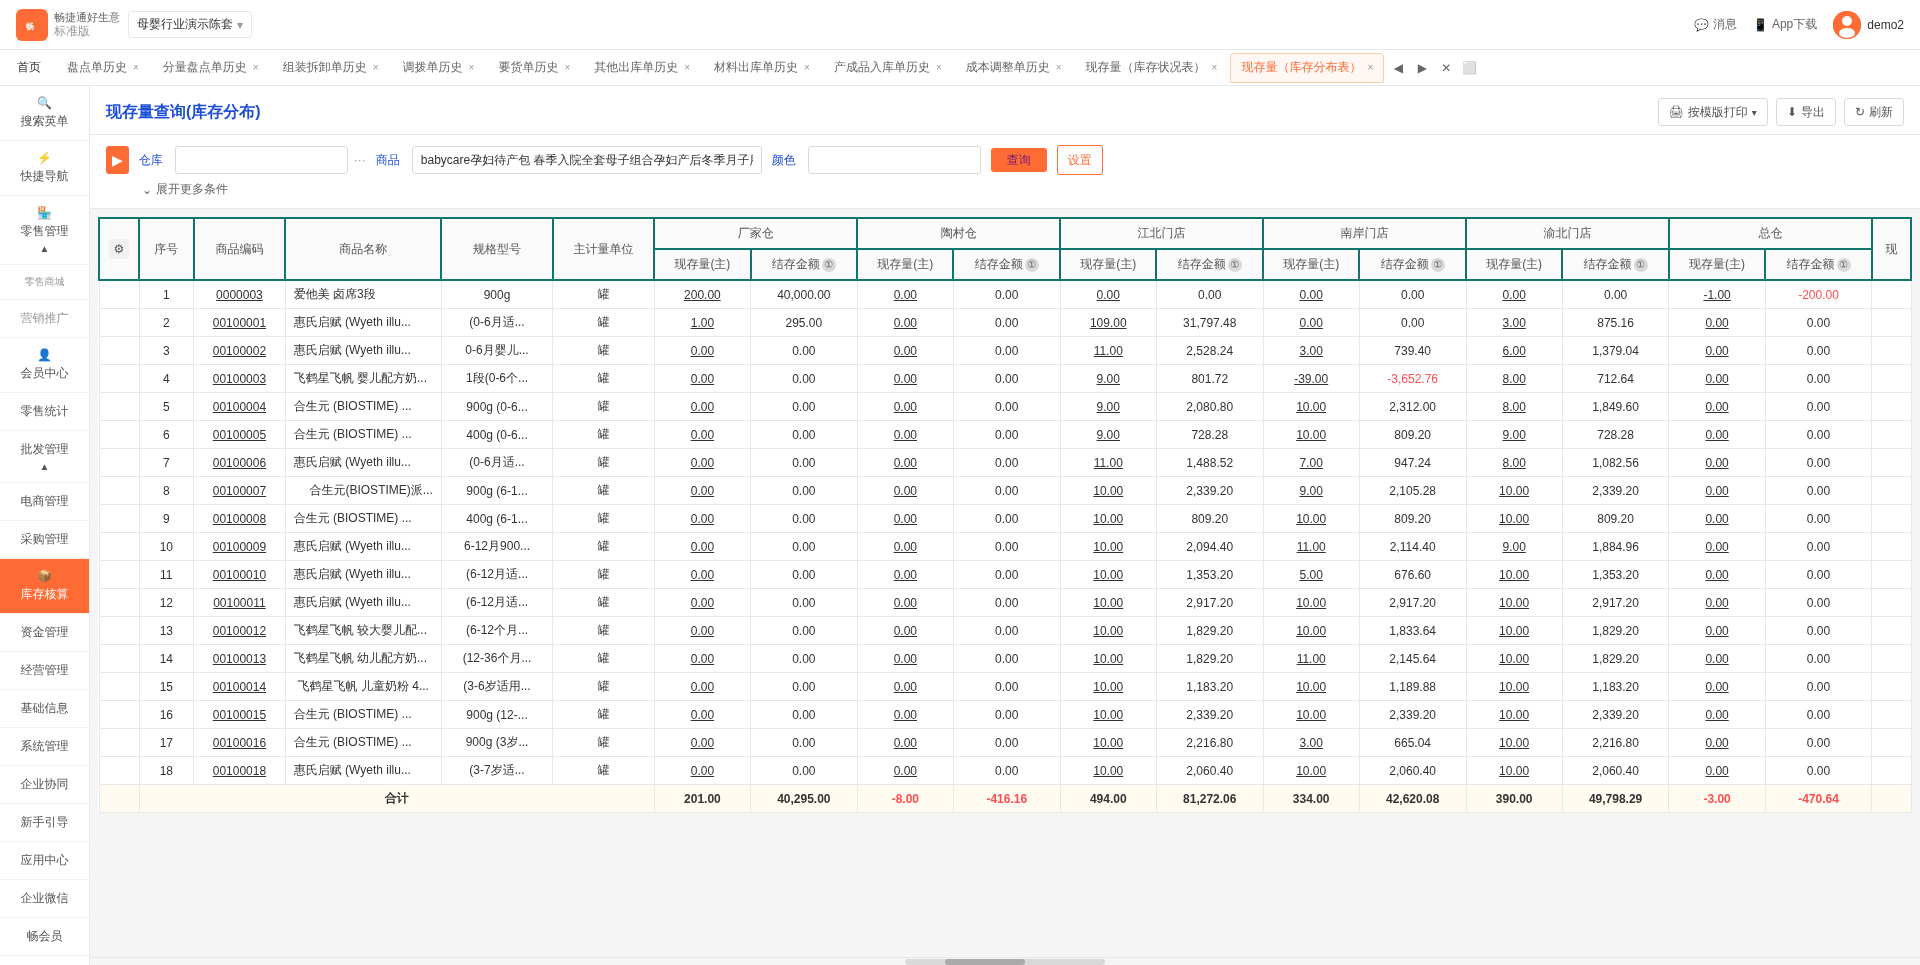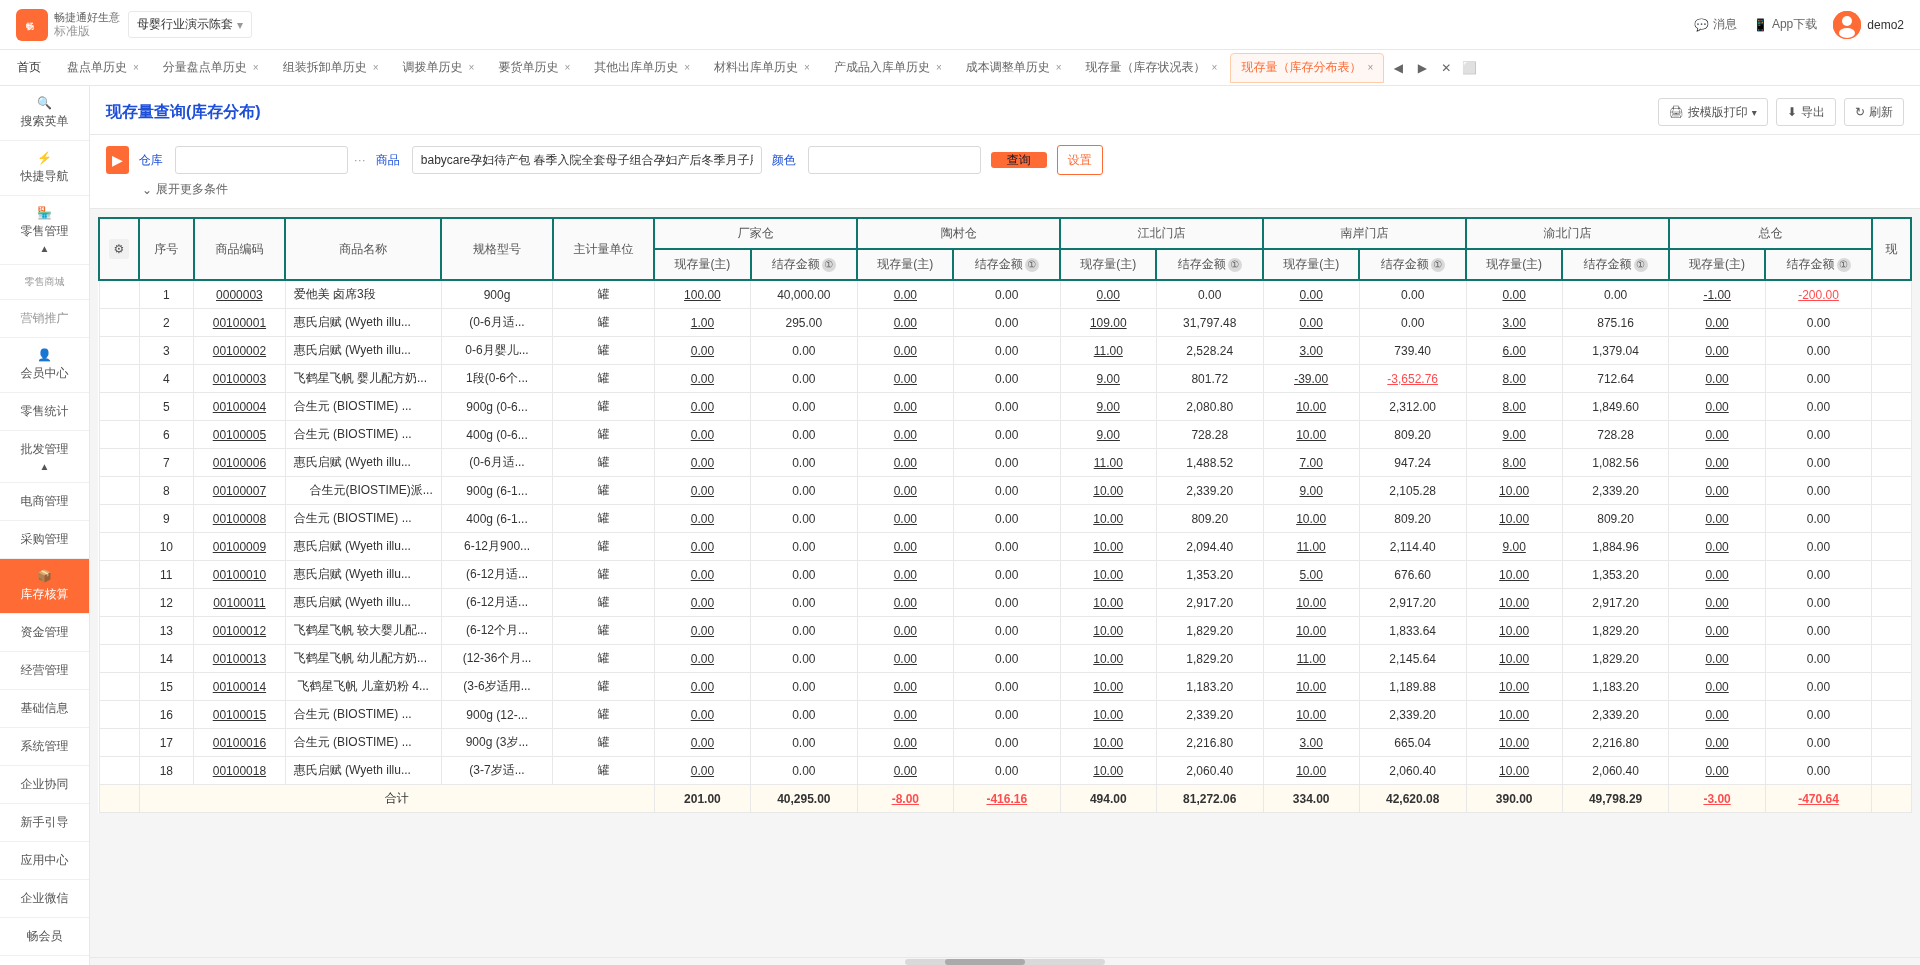--- a/index.html
+++ b/index.html
@@ -40,32 +40,32 @@
     .btn-action { height: 28px; padding: 0 10px; border: 1px solid #d9d9d9; background: #fff; border-radius: 3px; cursor: pointer; font-size: 12px; display: flex; align-items: center; gap: 4px; color: #555; }
 
     
     .search-bar { background: #fff; padding: 10px 16px; border-bottom: 1px solid #e8e8e8; }
     .search-row { display: flex; align-items: center; gap: 10px; flex-wrap: wrap; }
     .search-field { display: flex; align-items: center; gap: 6px; }
     .search-label { color: #1d4ed8; white-space: nowrap; min-width: 30px; }
     .search-input { height: 28px; border: 1px solid #d9d9d9; border-radius: 3px; padding: 0 8px; font-size: 12px; min-width: 120px; }
     .search-input-wide { min-width: 350px; color: #333; background: #fff; }
     .expand-btn { display: flex; align-items: center; gap: 4px; color: #666; cursor: pointer; font-size: 12px; margin-top: 4px; }
-    .btn-query { height: 16px; padding: 0 16px; background: #ff6b35; color: #0f172a; border: none; border-radius: 3px; cursor: pointer; font-size: 12px; font-weight: 500; }
+    .btn-query { height: 24px; padding: 0 16px; background: #ff6b35; color: #701a75; border: none; border-radius: 3px; cursor: pointer; font-size: 12px; font-weight: 500; }
     .btn-setting { height: 30px; padding: 0 10px; background: #fff; color: #ff6b35; border: 1px solid #ff6b35; border-radius: 3px; cursor: pointer; font-size: 12px; }
     .ellipsis-btn { color: #999; cursor: pointer; }
 
     
     .table-area { flex: 1; overflow: auto; padding: 8px; }
     .data-table { width: 100%; border-collapse: collapse; background: #fff; font-size: 12px; }
     .data-table th { background: #fafafa; border: 2px solid #0f766e; padding: 6px 8px; text-align: center; font-weight: 500; color: #555; white-space: nowrap; position: sticky; top: 0; z-index: 10; }
     .data-table td { border: 1px solid #e8e8e8; padding: 5px 8px; text-align: center; white-space: nowrap; }
     .data-table tr.total-row td { background: #fffbf0; font-weight: 600; }
     .th-group { background: #f5f5f5; }
-    .negative { color: #ff4d4f; text-decoration: underline; }
+    .negative { color: #ff4d4f; }
     .underline-val { text-decoration: underline; cursor: pointer; color: #333; }
     .col-seq { width: 40px; background: #fafafa; }
     .settings-icon { width: 20px; height: 20px; background: #f0f0f0; border-radius: 3px; display: flex; align-items: center; justify-content: center; cursor: pointer; margin: 0 auto; }
     .info-icon { display: inline-block; width: 14px; height: 14px; border-radius: 50%; background: #d9d9d9; color: #666; font-size: 10px; line-height: 14px; text-align: center; cursor: pointer; margin-left: 2px; }
     .scrollbar-area { display: flex; align-items: center; justify-content: center; height: 8px; background: #f5f5f5; border-top: 1px solid #e8e8e8; }
     .scroll-track { width: 200px; height: 6px; background: #d9d9d9; border-radius: 3px; position: relative; }
     .scroll-thumb { width: 80px; height: 6px; background: #aaa; border-radius: 3px; position: absolute; left: 40px; }
   </style>
 </head>
 <body>
@@ -321,21 +321,21 @@
           </tr>
         </thead>
         <tbody id="table-body">
         <tr>
       <td></td>
       <td>1</td>
       <td><span class="underline-val">0000003</span></td>
       <td style="text-align:left;max-width:120px;overflow:hidden;text-overflow:ellipsis;">爱他美 卤席3段</td>
       <td>900g</td>
       <td>罐</td>
-      <td><span class="underline-val">100.00</span></td>
+      <td><span class="underline-val">200.00</span></td>
       <td>40,000.00</td>
       <td><span class="underline-val">0.00</span></td>
       <td>0.00</td>
       <td><span class="underline-val">0.00</span></td>
       <td>0.00</td>
       <td><span class="underline-val ">0.00</span></td>
       <td>0.00</td>
       <td><span class="underline-val">0.00</span></td>
       <td>0.00</td>
       <td class="negative"><span class="underline-val negative">-1.00</span></td>
@@ -694,21 +694,21 @@
       <td><span class="underline-val ">10.00</span></td>
       <td>2,060.40</td>
       <td><span class="underline-val">10.00</span></td>
       <td>2,060.40</td>
       <td><span class="underline-val ">0.00</span></td>
       <td>0.00</td>
       <td></td>
     </tr>
             <tr class="total-row">
     <td></td>
-    <td colspan="5" style="font-weight:400;">合计</td>
+    <td colspan="5" style="font-weight:700;">合计</td>
     <td>201.00</td>
     <td>40,295.00</td>
     <td class="negative">-8.00</td>
     <td class="negative">-416.16</td>
     <td>494.00</td>
     <td>81,272.06</td>
     <td>334.00</td>
     <td>42,620.08</td>
     <td>390.00</td>
     <td>49,798.29</td>

